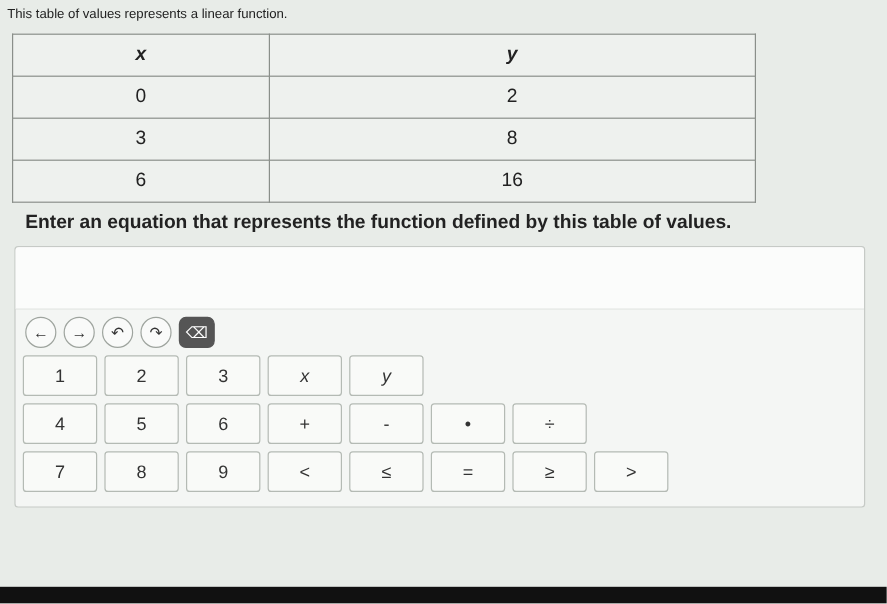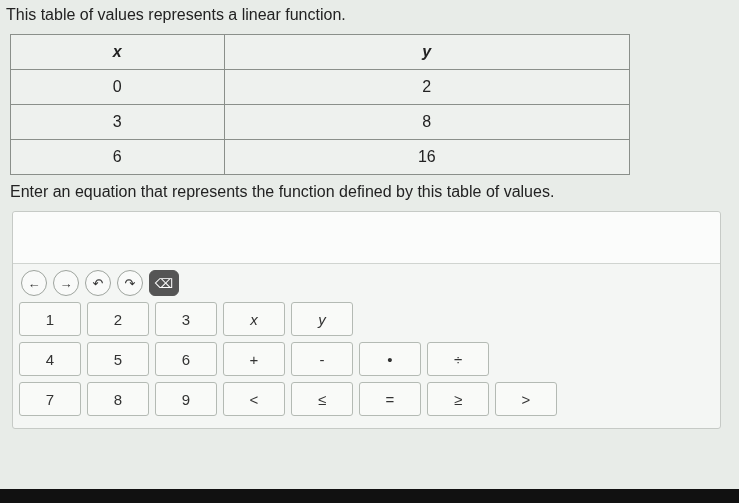--- a/index.html
+++ b/index.html
@@ -9,21 +9,21 @@
     width: 739px;
     height: 503px;
     overflow: hidden;
     position: relative;
     color: #222;
   }
   .content {
     padding: 6px 10px 0 4px;
   }
   .intro {
-    font-size: 16px;
+    font-size: 11px;
     margin-bottom: 10px;
     padding-left: 2px;
   }
   table.data {
     border-collapse: collapse;
     width: 620px;
     margin: 0 0 8px 6px;
     background: #eef1ee;
   }
   table.data th, table.data td {
@@ -32,21 +32,22 @@
     padding: 8px 0;
     font-size: 16px;
     font-weight: normal;
   }
   table.data th {
     font-weight: bold;
     font-style: italic;
   }
   .prompt {
     font-size: 16px;
-    margin: 6px 0 10px 6px;
+    margin: 6px 0 10px 17px;
+    font-weight: bold;
   }
   .answer-panel {
     margin: 0 8px 0 8px;
     background: #f4f6f4;
     border: 1px solid #c6cac6;
     border-radius: 3px;
   }
   .answer-input {
     height: 52px;
     border-bottom: 1px solid #d0d4d0;

